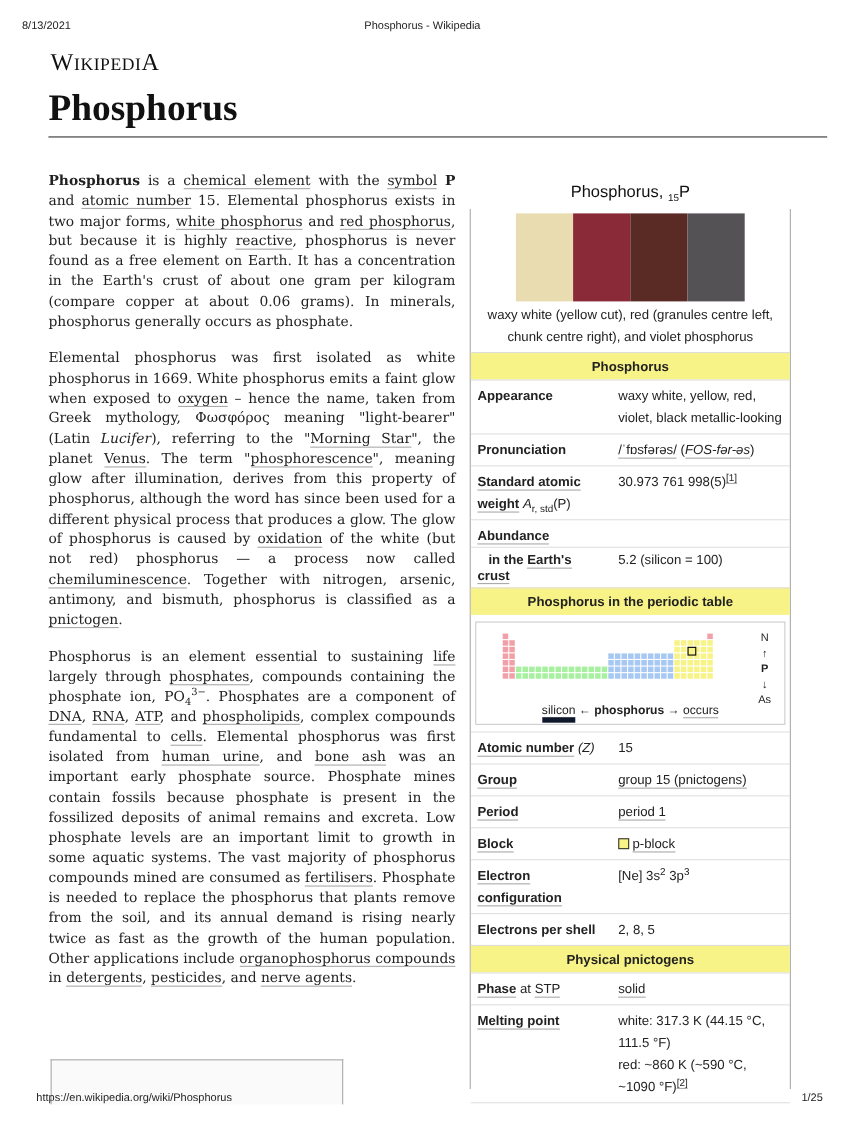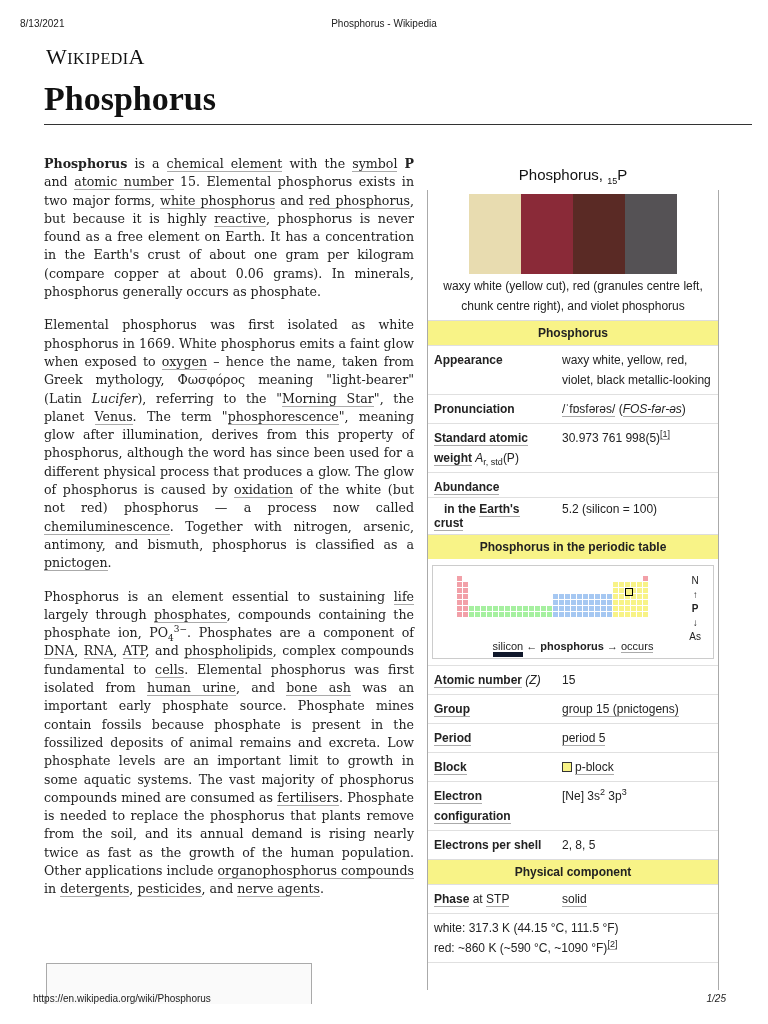--- a/index.html
+++ b/index.html
@@ -2,21 +2,21 @@
 <html><head>
 <meta charset="utf-8">
 <style>
   html, body { margin:0; padding:0; background:#fff; }
   body { width:768px; height:1024px; position:relative; overflow:hidden; color:#202122; }
   .print-hdr { position:absolute; top:18px; left:0; width:768px; font-family:"Liberation Sans", sans-serif; font-size:10px; color:#222; }
   .print-hdr .date { position:absolute; left:20px; }
   .print-hdr .ttl { position:absolute; left:0; width:768px; text-align:center; }
   .print-ftr { position:absolute; top:993px; left:0; width:768px; font-family:"Liberation Sans", sans-serif; font-size:10px; color:#222; }
   .print-ftr .url { position:absolute; left:33px;text-align:center; }
-  .print-ftr .pg { position:absolute; right:42px;font-style:italic; }
+  .print-ftr .pg { position:absolute; right:20px; }
 
   .logo { position:absolute; left:46px; top:44px; font-family:"Liberation Serif", serif; font-size:22px; letter-spacing:0.5px; color:#111; }
   .logo .sc { font-size:16px; }
   .title { position:absolute; left:44px; top:80px; font-family:"Liberation Serif", serif; font-weight:bold; font-size:34px; color:#111; margin:0; }
   .title-rule { position:absolute; left:44px; top:124px; width:708px; height:1px; background:#333; }
 
   .body-col { position:absolute; left:44px; top:155px; width:370px; font-family:"DejaVu Serif", serif; font-size:12.6px; line-height:18.3px; color:#222; text-align:justify; }
   .body-col p { margin:0 0 15px 0; }
   .lnk { border-bottom:1px solid #aaa; }
   sub, sup { font-size:9px; line-height:0; }
@@ -238,41 +238,42 @@
   <div class="ib-row">
     <div class="lbl"><span class="ul">Atomic number</span> <i class="normal">(Z)</i></div>
     <div class="val">15</div>
   </div>
   <div class="ib-row">
     <div class="lbl"><span class="ul">Group</span></div>
     <div class="val"><span class="ul">group 15 (pnictogens)</span></div>
   </div>
   <div class="ib-row">
     <div class="lbl"><span class="ul">Period</span></div>
-    <div class="val"><span class="ul">period 5</span></div>
+    <div class="val"><span class="ul">period 1</span></div>
   </div>
   <div class="ib-row">
     <div class="lbl"><span class="ul">Block</span></div>
     <div class="val"><span class="blk-swatch"></span><span class="ul">p-block</span></div>
   </div>
   <div class="ib-row">
     <div class="lbl"><span class="ul">Electron</span><br><span class="ul">configuration</span></div>
     <div class="val"><span>[Ne] 3s</span><sup>2</sup><span> 3p</span><sup>3</sup></div>
   </div>
   <div class="ib-row">
     <div class="lbl">Electrons per shell</div>
     <div class="val">2, 8, 5</div>
   </div>
 
-  <div class="ib-head">Physical component</div>
+  <div class="ib-head">Physical pnictogens</div>
   <div class="ib-row">
     <div class="lbl"><span class="ul">Phase</span><span class="normal"> at </span><span class="normal ul">STP</span></div>
     <div class="val"><span class="ul">solid</span></div>
   </div>
   <div class="ib-row">
+    <div class="lbl"><span class="ul">Melting point</span></div>
     <div class="val">
         <div>white: 317.3 K (44.15 °C, 111.5 °F)</div>
         <div><span>red: ~860 K (~590 °C, ~1090 °F)</span><sup class="ul">[2]</sup></div>
       </div>
   </div>
   <div style="border-top:1px solid #e0e0e0;"></div>
 </div>
 
 <div class="print-ftr">
   <span class="url">https://en.wikipedia.org/wiki/Phosphorus</span>

